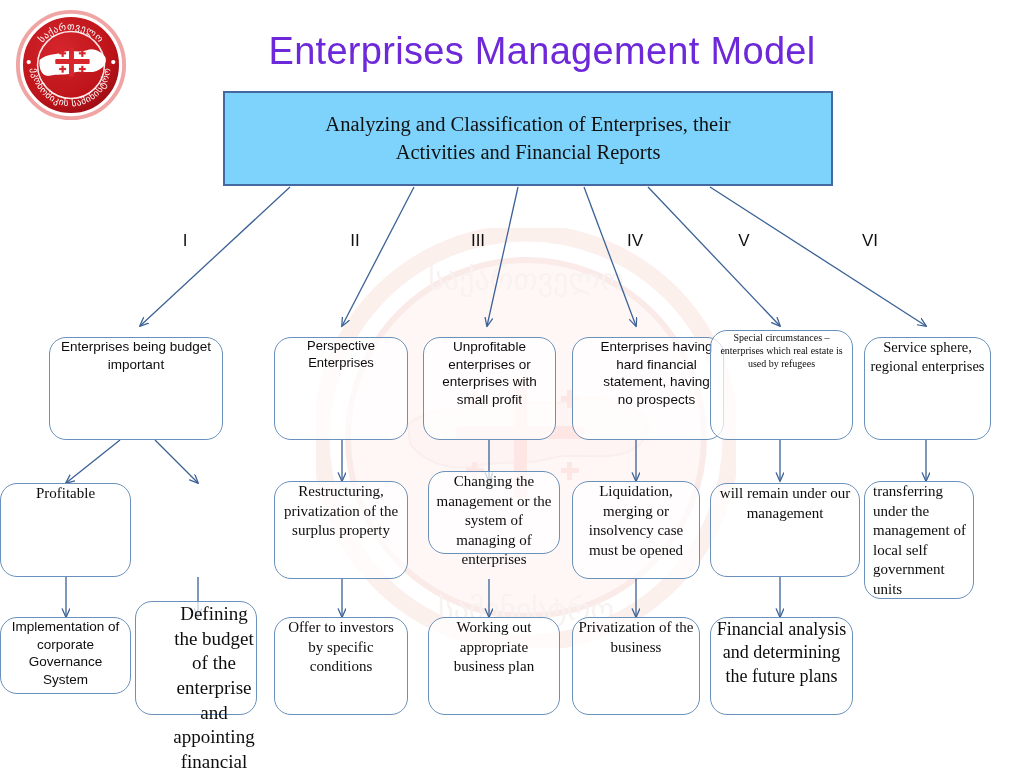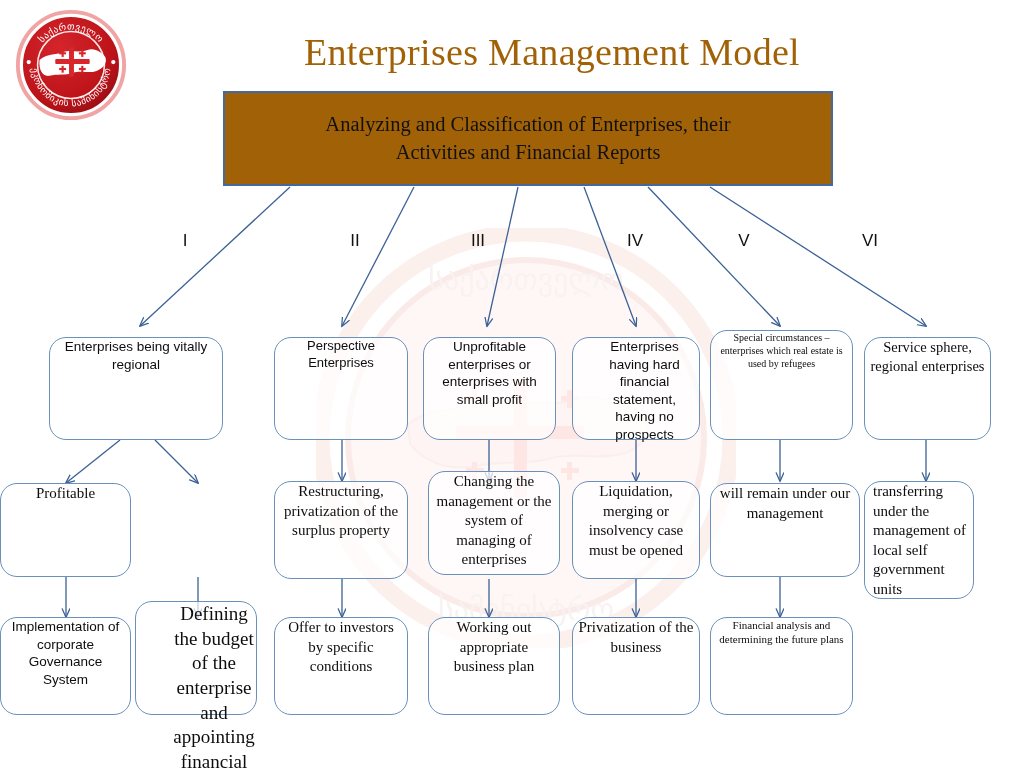--- a/index.html
+++ b/index.html
@@ -30,39 +30,39 @@
   .logo {
     position: absolute;
     left: 12px; top: 6px;
     width: 118px; height: 118px;
     z-index: 5;
   }
 
   
   .title {
     position: absolute;
-    left: 202px; top: 30px;
+    left: 192px; top: 30px;
     width: 700px;
     text-align: center;
-    font-family: Liberation Serif, serif;
+    font-family: Liberation Sans, sans-serif;
     font-size: 38px;
     font-weight: 400;
-    color: #a16207;
+    color: #6d28d9;
     letter-spacing: .3px;
     z-index: 5;
     white-space: nowrap;
   }
 
   
   .header-box {
     position: absolute;
     left: 223px; top: 91px;
     width: 610px; height: 95px;
     border: 2.5px solid #44699e;
-    background: #a16207;
+    background: #7dd3fc;
     box-sizing: border-box;
     display: flex; align-items: center; justify-content: center;
     z-index: 4;
   }
   .header-box .htext {
     text-align: center;
     font-family: "Liberation Serif", serif;
     font-size: 20.5px;
     line-height: 1.32;
     color: #111;
@@ -240,85 +240,85 @@
   </svg>
 
   <div class="roman" style="left:165px; top:231px;">I</div>
   <div class="roman" style="left:335px; top:231px;">II</div>
   <div class="roman" style="left:458px; top:231px;">III</div>
   <div class="roman" style="left:615px; top:231px;">IV</div>
   <div class="roman" style="left:724px; top:231px;">V</div>
   <div class="roman" style="left:850px; top:231px;">VI</div>
 
   <div class="node sans" style="left:49px; top:337px; width:174px; height:103px;">
-    <div class="ntext" style="font-size:13.5px;">Enterprises being vitally regional</div>
+    <div class="ntext" style="font-size:13.5px;">Enterprises being budget important</div>
   </div>
 
   <div class="node sans" style="left:274px; top:337px; width:134px; height:103px;">
     <div class="ntext" style="font-size:13px;">Perspective Enterprises</div>
   </div>
 
   <div class="node sans" style="left:423px; top:337px; width:133px; height:103px;">
     <div class="ntext" style="font-size:13.5px;">Unprofitable enterprises or enterprises with small profit</div>
   </div>
 
-  <div class="node sans" style="left:572px; top:337px; width:128px; height:103px;padding-left:17px;">
+  <div class="node sans" style="left:572px; top:337px; width:152px; height:103px;padding-left:17px;">
     <div class="ntext" style="font-size:13.5px;">Enterprises having hard financial statement, having no prospects</div>
   </div>
 
   <div class="node serif" style="left:710px; top:330px; width:143px; height:110px;">
     <div class="ntext" style="font-size:10px;">Special circumstances – enterprises which real estate is used by refugees</div>
   </div>
 
   <div class="node serif" style="left:864px; top:337px; width:127px; height:103px;">
     <div class="ntext" style="font-size:14.5px;">Service sphere, regional enterprises</div>
   </div>
 
   <div class="node serif" style="left:0px; top:483px; width:131px; height:94px;">
     <div class="ntext" style="font-size:15px;">Profitable</div>
   </div>
 
 
   <div class="node serif" style="left:274px; top:481px; width:134px; height:98px;">
     <div class="ntext" style="font-size:15px;">Restructuring, privatization of the surplus property</div>
   </div>
 
-  <div class="node serif" style="left:428px; top:471px; width:132px; height:104px;">
+  <div class="node serif" style="left:428px; top:471px; width:132px; height:83px;">
     <div class="ntext" style="font-size:15px;">Changing the management or the system of managing of enterprises</div>
   </div>
 
   <div class="node serif" style="left:572px; top:481px; width:128px; height:98px;">
     <div class="ntext" style="font-size:15px;">Liquidation, merging or insolvency case must be opened</div>
   </div>
 
   <div class="node serif" style="left:710px; top:483px; width:150px; height:94px;">
     <div class="ntext" style="font-size:15px;">will remain under our management</div>
   </div>
 
   <div class="node serif left" style="left:864px; top:481px; width:110px; height:118px;">
     <div class="ntext" style="font-size:15px;">transferring under the management of  local self government units</div>
   </div>
 
-  <div class="node sans" style="left:0px; top:617px; width:131px; height:98px;">
+  <div class="node sans" style="left:0px; top:617px; width:131px; height:77px;">
     <div class="ntext" style="font-size:13.5px;">Implementation of corporate Governance System</div>
   </div>
 
   <div class="node serif" style="left:135px; top:601px; width:122px; height:114px;">
     <div class="ntext" style="font-size:19px;margin-left:36px;">Defining the budget of the enterprise and appointing financial manager</div>
   </div>
 
   <div class="node serif" style="left:274px; top:617px; width:134px; height:98px;">
     <div class="ntext" style="font-size:15px;">Offer to investors by  specific conditions</div>
   </div>
 
   <div class="node serif" style="left:428px; top:617px; width:132px; height:98px;">
     <div class="ntext" style="font-size:15px;">Working out appropriate business plan</div>
   </div>
 
   <div class="node serif" style="left:572px; top:617px; width:128px; height:98px;">
     <div class="ntext" style="font-size:15px;">Privatization of the business</div>
   </div>
 
   <div class="node serif" style="left:710px; top:617px; width:143px; height:98px;">
-    <div class="ntext" style="font-size:11px;">Financial analysis and determining the future plans</div>
+    <div class="ntext" style="font-size:18px;">Financial analysis and determining the future plans</div>
   </div>
 
 </div>
 
 </body></html>

